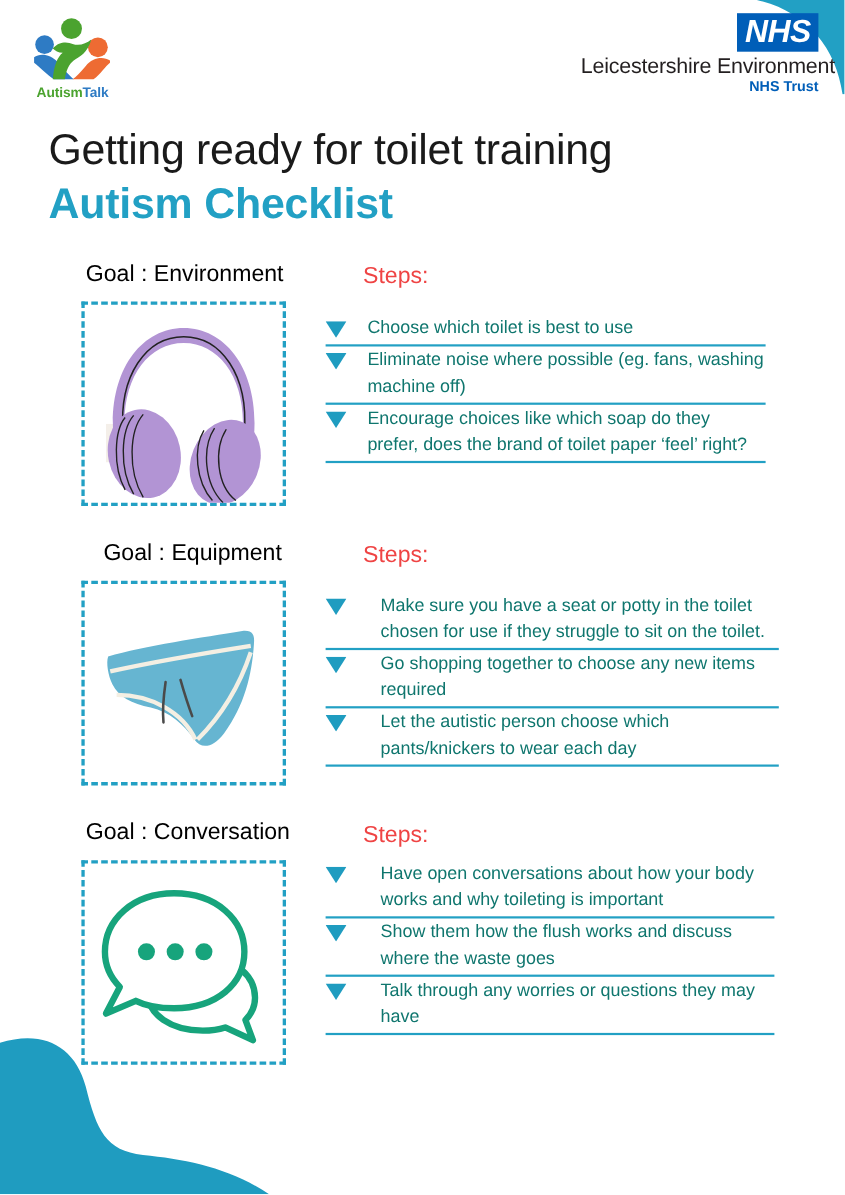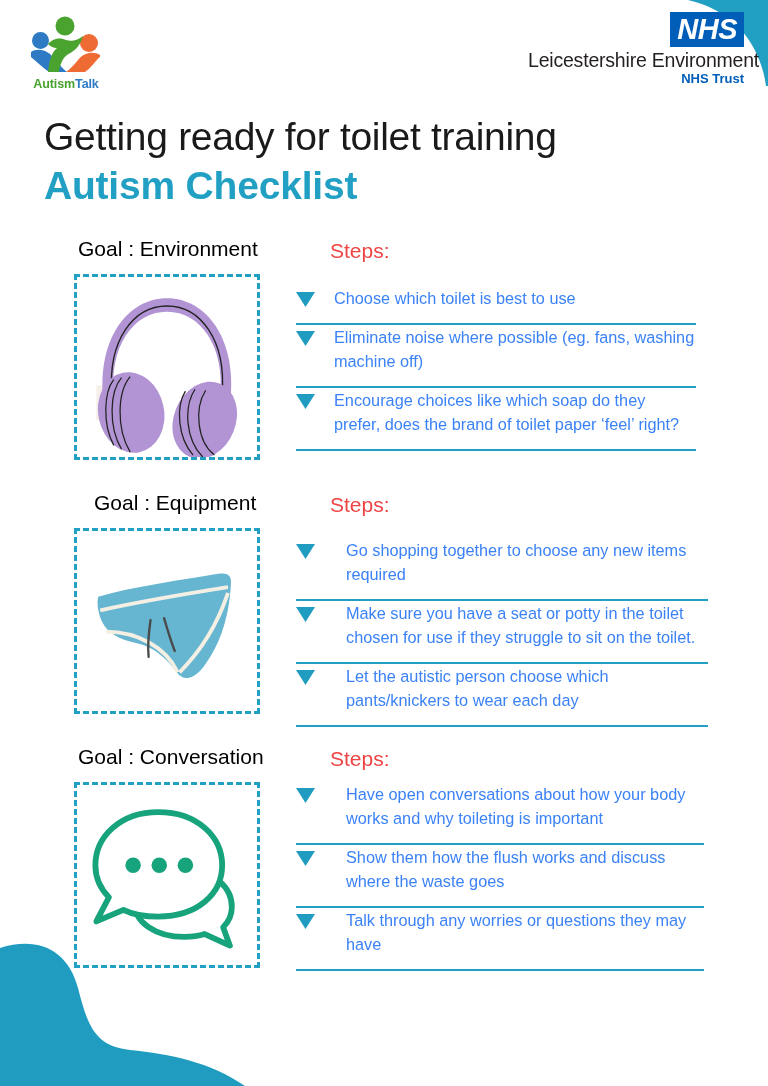--- a/index.html
+++ b/index.html
@@ -133,22 +133,22 @@
   .step-bullet {
     flex: 0 0 auto;
     width: 38px;
     padding-top: 6px;
   }
   .step-bullet svg { display: block; width: 19px; height: 15px; }
   .step-text {
     flex: 1 1 auto;
     font-size: 16.3px;
     line-height: 24px;
-    color: #3b82f6;
-    padding-bottom: 12px;
+    color: #0f766e;
+    padding-bottom: 2px;
   }
 
   
   #section-0 .steps-list { left: 296px; top: 50px; width: 400px; }
   #section-0 .step-bullet { width: 38px; }
   #section-1 .steps-list { left: 296px; top: 48px; width: 412px; }
   #section-1 .step-bullet { width: 50px; }
   #section-2 .steps-list { left: 296px; top: 38px; width: 408px; }
   #section-2 .step-bullet { width: 50px; }
 </style>
@@ -264,29 +264,29 @@
       </svg>
     </div>
 
     <div class="steps-list">
       <div class="step-row">
         <span class="step-bullet">
           <svg viewBox="0 0 19 15" aria-hidden="true">
               <path d="M0 0 L19 0 L9.5 15 Z" fill="#1F9CC0"></path>
             </svg>
         </span>
+        <span class="step-text">Make sure you have a seat or potty in the toilet chosen for use if they struggle to sit on the toilet.</span>
+      </div>
+      <div class="step-row">
+        <span class="step-bullet">
+          <svg viewBox="0 0 19 15" aria-hidden="true">
+              <path d="M0 0 L19 0 L9.5 15 Z" fill="#1F9CC0"></path>
+            </svg>
+        </span>
         <span class="step-text">Go shopping together to choose any new items required</span>
-      </div>
-      <div class="step-row">
-        <span class="step-bullet">
-          <svg viewBox="0 0 19 15" aria-hidden="true">
-              <path d="M0 0 L19 0 L9.5 15 Z" fill="#1F9CC0"></path>
-            </svg>
-        </span>
-        <span class="step-text">Make sure you have a seat or potty in the toilet chosen for use if they struggle to sit on the toilet.</span>
       </div>
       <div class="step-row">
         <span class="step-bullet">
           <svg viewBox="0 0 19 15" aria-hidden="true">
               <path d="M0 0 L19 0 L9.5 15 Z" fill="#1F9CC0"></path>
             </svg>
         </span>
         <span class="step-text">Let the autistic person choose which pants/knickers to wear each day</span>
       </div>
     </div>

